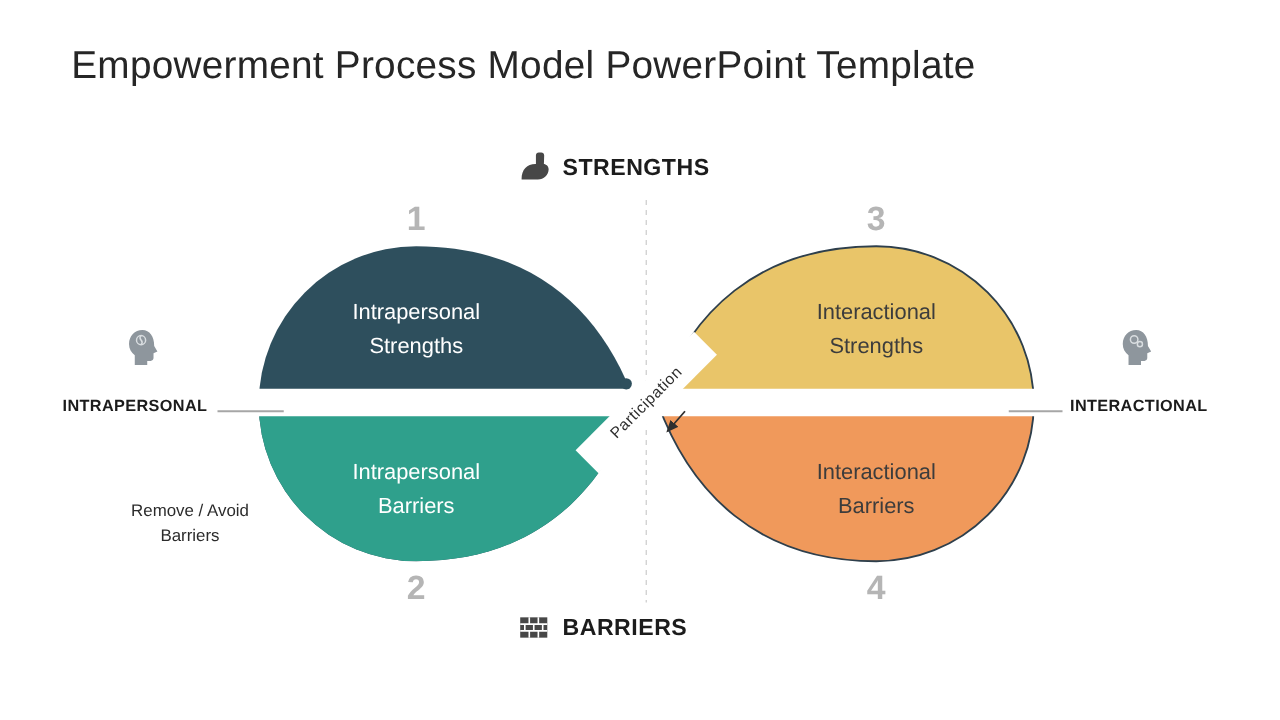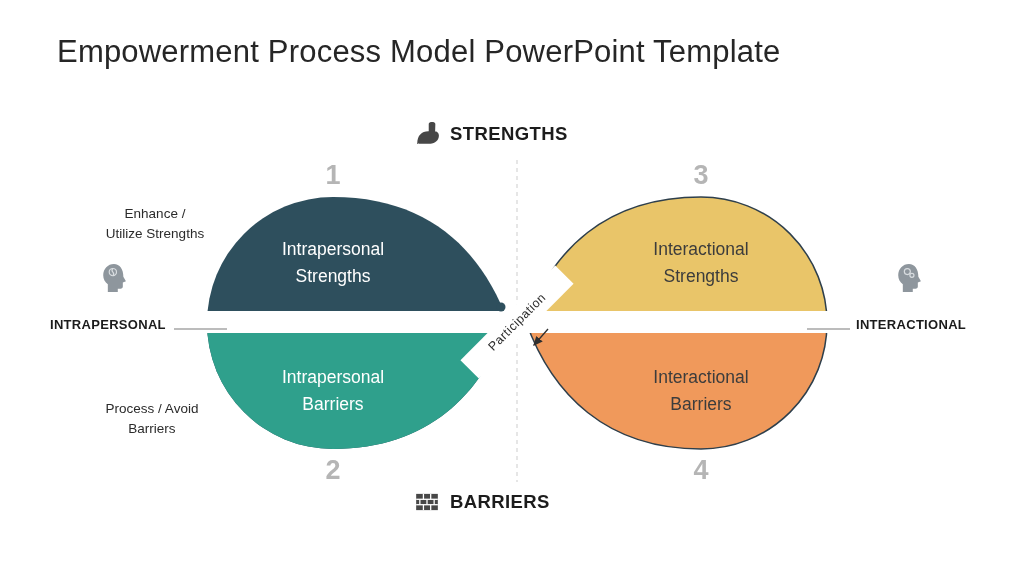--- a/index.html
+++ b/index.html
@@ -125,18 +125,16 @@
 
   <div class="qlabel light" style="left:258px;top:236px;">Intrapersonal
 Strengths</div>
   <div class="qlabel light" style="left:258px;top:364px;">Intrapersonal
 Barriers</div>
   <div class="qlabel dark" style="left:626px;top:236px;">Interactional
 Strengths</div>
   <div class="qlabel dark" style="left:626px;top:364px;">Interactional
 Barriers</div>
 
-  <div class="annot" style="left:75px;top:204px;">Enhance /
-Utilize Strengths</div>
-  <div class="annot" style="left:72px;top:399px;">Process / Avoid
+  <div class="annot" style="left:72px;top:399px;">Remove / Avoid
 Barriers</div>
 
 </div>
 
 </body></html>

